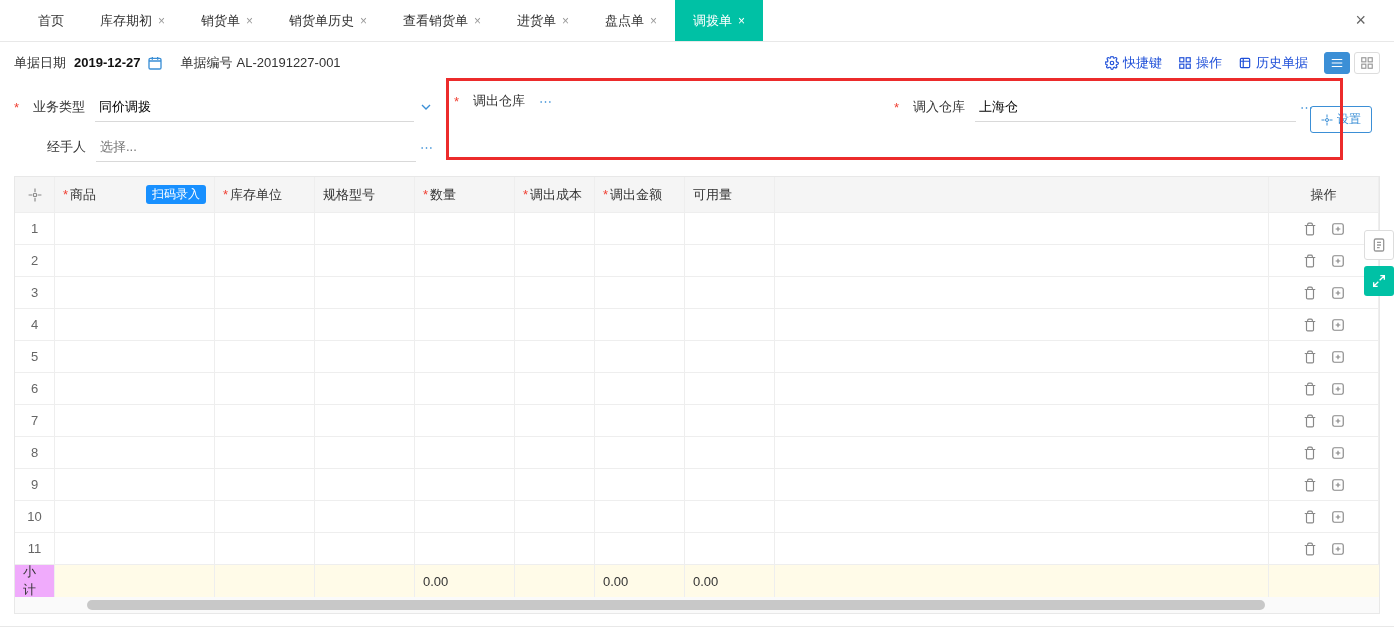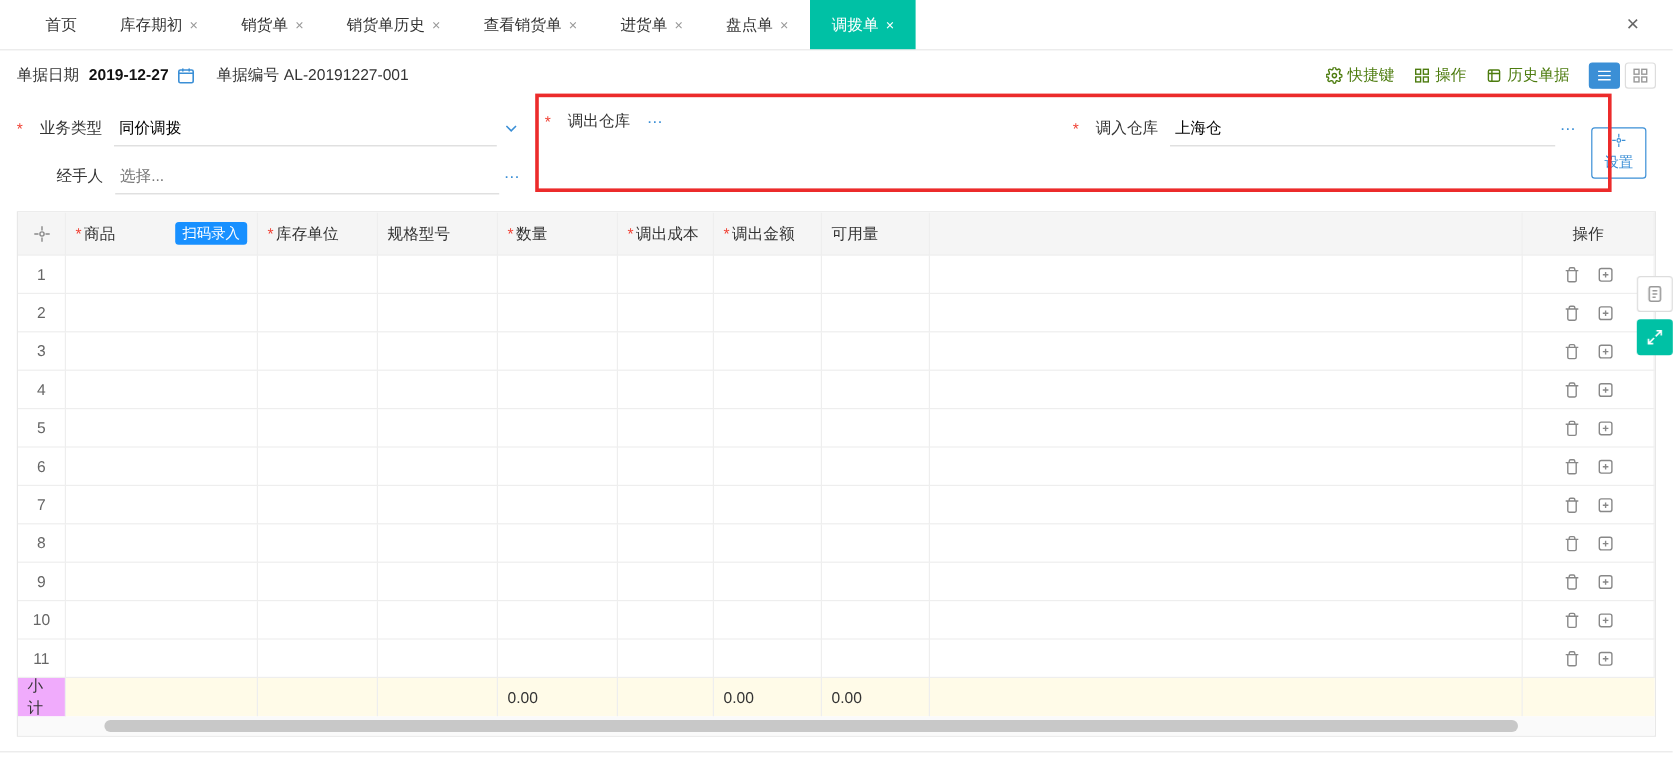--- a/index.html
+++ b/index.html
@@ -12,35 +12,35 @@
 .tab.active .close { color: #fff; }
 .tabs-close { margin-left: auto; font-size: 18px; color: #666; cursor: pointer; padding: 0 8px; }
 
 .toolbar { display: flex; align-items: center; height: 42px; padding: 0 14px; border-bottom: 1px solid transparent; }
 .toolbar .label { color: #333; margin-right: 8px; }
 .toolbar .date { font-weight: 700; color: #111; }
 .toolbar .cal-icon { color: #3b8fd6; margin-left: 6px; }
 .toolbar .doc-label { margin-left: 18px; color: #333; }
 .toolbar .doc-value { margin-left: 4px; color: #333; }
 .toolbar-right { margin-left: auto; display: flex; align-items: center; gap: 16px; }
-.toolbar-right .link { color: #4d7c0f; display: flex; align-items: center; gap: 4px; cursor: pointer; }
+.toolbar-right .link { color: #1d4ed8; display: flex; align-items: center; gap: 4px; cursor: pointer; }
 .view-toggle { display: flex; gap: 4px; }
 .view-btn { width: 26px; height: 22px; border: 1px solid #ddd; border-radius: 3px; display: flex; align-items: center; justify-content: center; cursor: pointer; }
 .view-btn.active { background: #3b8fd6; border-color: #3b8fd6; color: #fff; }
 
 .form-area { padding: 8px 14px 4px; position: relative; }
 .form-row { display: flex; align-items: flex-start; margin-bottom: 10px; }
 .field { display: flex; align-items: center; width: 420px; margin-right: 20px; }
 .field .req { color: #f04134; margin-right: 4px; }
 .field .flabel { width: 62px; text-align: right; color: #333; margin-right: 10px; }
 .field .finput { flex: 1; height: 30px; border: none; border-bottom: 1px solid #d9d9d9; padding: 0 4px; font-size: 13px; outline: none; }
 .field .chevron { color: #3b8fd6; font-size: 16px; margin-left: 4px; }
 .field .more { color: #3b8fd6; letter-spacing: 1px; margin-left: 4px; }
 .red-box { border: 3px solid #ec2b2b; position: absolute; top: 78px; left: 446px; width: 897px; height: 82px; pointer-events: none; z-index: 5; }
-.settings-btn { position: absolute; right: 22px; top: 106px; border: 1px solid #3b8fd6; border-radius: 3px; color: #3b8fd6; padding: 4px 10px; font-size: 12px; cursor: pointer; display: flex; align-items: center; gap: 4px; flex-direction: column; }
+.settings-btn { position: absolute; right: 22px; top: 106px; border: 1px solid #3b8fd6; border-radius: 3px; color: #3b8fd6; padding: 4px 10px; font-size: 12px; cursor: pointer; display: flex; align-items: center; gap: 4px; }
 
 .table-wrap { padding: 0 14px 8px; }
 .table-scroll { border: 1px solid #e8e8e8; overflow-x: hidden; }
 .grid { display: grid; grid-template-columns: 40px 160px 100px 100px 100px 80px 90px 90px 1fr 110px; }
 .grid .cell { border-right: 1px solid #eee; border-bottom: 1px solid #eee; padding: 0 8px; height: 32px; display: flex; align-items: center; }
 .grid .cell:last-child { border-right: none; }
 .grid .hdr { background: #f5f5f5; font-weight: 500; height: 36px; }
 .grid .hdr .req { color: #f04134; margin-right: 2px; }
 .grid .num { justify-content: center; color: #666; }
 .grid .ops { justify-content: center; gap: 14px; color: #888; }

